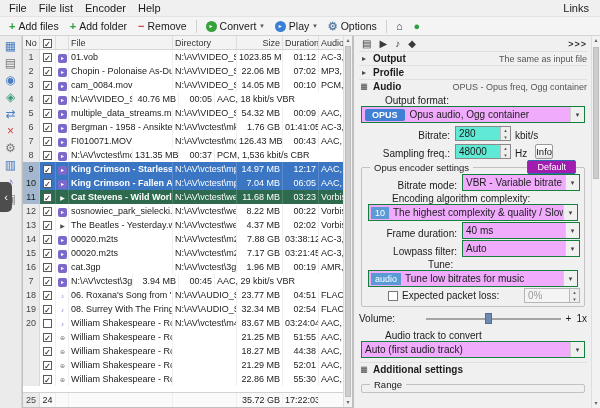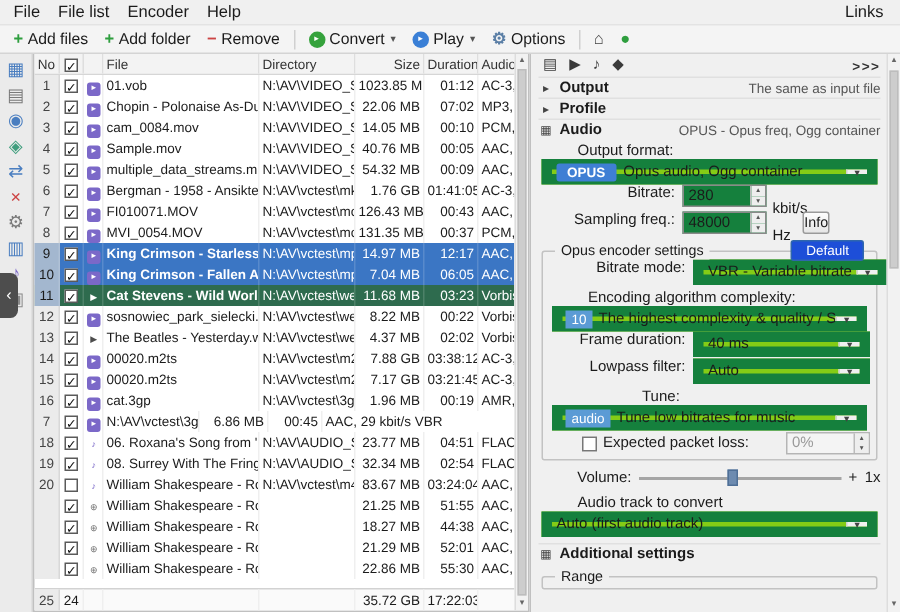--- a/index.html
+++ b/index.html
@@ -74,45 +74,45 @@
            padding:0 13px 0 5px; font-size:10px; overflow:hidden; }
   .ptabs { height:15px; display:flex; align-items:center; gap:8px; padding-left:3px; }
   .ptab { font-size:10px; color:#3a3a3a; line-height:11px; }
   .pmore { margin-left:auto; font-size:9px; font-weight:bold; letter-spacing:1px; color:#333; }
   .sec { height:14px; display:flex; align-items:center; gap:4px; border-top:1px solid #e0e0e0; }
   .sec .tri { font-size:8px; color:#444; width:10px; text-align:center; }
   .sec .slab { font-weight:bold; font-size:10px; }
   .sec .sval { margin-left:auto; font-size:9px; color:#555; overflow:hidden; white-space:nowrap; }
   .plabel { font-size:10px; padding:2px 0 1px 26px; height:13px; line-height:11px; }
   .plabel.tune { padding-left:62px; }
-  .combo { display:flex; align-items:center; height:17px; border:7px solid #15803d; background:#84cc16; margin:0 2px; }
+  .combo { display:flex; align-items:center; height:17px; border:1px solid #15803d; background:#f0abfc; margin:0 2px; }
   .combo.grow { flex:1; margin:0; }
   .combo-txt { flex:1; overflow:hidden; white-space:nowrap; padding:0 3px; }
   .combo-arr { width:14px; align-self:stretch; display:flex; align-items:center; justify-content:center;
                font-size:7px; color:#444; border-left:1px solid #d0d0d0; background:#f0f0f0; }
   .badge { background:#3f7fd4; color:#fff; font-size:9px; font-weight:bold; padding:1px 7px; border-radius:2px; margin:1px 2px 1px 3px; }
   .ibadge { background:#5b9bd5; color:#fff; font-size:9px; padding:1px 4px; margin:1px 1px 1px 2px; }
-  .frow { display:flex; align-items:flex-start; height:18px; }
+  .frow { display:flex; align-items:flex-end; height:18px; }
   .frow .lab { width:96px; text-align:right; padding-right:5px; flex:none; }
-  .spin { display:flex; width:56px; height:15px; border:1px solid #898989; background:#15803d; flex:none; }
+  .spin { display:flex; width:56px; height:15px; border:1px solid #898989; background:#5eead4; flex:none; }
   .spin .v { flex:1; padding:0 3px; line-height:13px; overflow:hidden; }
   .spin .ud { width:10px; display:flex; flex-direction:column; border-left:1px solid #bbb; }
   .spin .ud span { flex:1; font-size:5px; line-height:6px; text-align:center; background:#eee; color:#555; }
   .spin.dis { background:#f4f4f4; border-color:#b5b5b5; } .spin.dis .v { color:#9a9a9a; }
   .unit { padding-left:4px;margin-top:11px; }
   .btn { border:1px solid #9a9a9a; background:linear-gradient(#fdfdfd,#e6e6e6); border-radius:2px;
          padding:0 0; font-size:9.5px; margin-left:8px; height:15px; line-height:14px; }
   .group { border:1px solid #c2c2c2; border-radius:2px; margin:8px 2px 2px 2px; padding:5px 4px 2px 4px; position:relative; }
   .gtitle { position:absolute; top:-6px; left:8px; background:#f0f0f0; padding:0 4px; font-size:9.5px; }
-  .gdefault { position:absolute; top:-8px; right:8px; background:#1d4ed8; color:#fff; border:1px solid #2f66ad;
+  .gdefault { position:absolute; top:-8px; right:8px; background:#a21caf; color:#fff; border:1px solid #2f66ad;
               border-radius:2px; padding:0 9px; font-size:9px; height:14px; line-height:13px; }
   .chkrow { display:flex; align-items:center; gap:4px; height:17px; padding-left:22px; }
   .cbx { width:10px; height:10px; border:1px solid #777; background:#fff; flex:none; }
   .volrow { display:flex; align-items:center; height:19px; gap:5px; }
-  .vlab { width:62px; text-align:right; flex:none; }
+  .vlab { width:62px; flex:none; }
   .slider { flex:1; height:13px; position:relative; }
   .slider .track { position:absolute; left:0; right:0; top:6px; height:2px; background:#a5a5a5; }
   .slider .thumb { position:absolute; left:44%; top:1px; width:7px; height:11px; background:#6d8bb0; border:1px solid #4f6f96; }
 </style>
 </head>
 <body>
 
 <div class="menubar">
   <span style="display:flex">
       <span class="mi">File</span>
@@ -218,21 +218,20 @@
           <span class="c c-file">cam_0084.mov</span>
           <span class="c c-dir">N:\AV\VIDEO_SA...</span>
           <span class="c c-size">14.05 MB</span>
           <span class="c c-dur">00:10</span>
           <span class="c c-audio">PCM, 1,536 kbit/s CBR</span>
         </div>
         <div class="tr row">
           <span class="c c-no">4</span>
           <span class="c c-chk"><span class="cb on">✓</span></span>
           <span class="c c-icon"><span class="fic" style="color: rgb(255, 255, 255); background: rgb(123, 104, 200);">▸</span></span>
-          <span class="c c-file">Sample.mov</span>
           <span class="c c-dir">N:\AV\VIDEO_SA...</span>
           <span class="c c-size">40.76 MB</span>
           <span class="c c-dur">00:05</span>
           <span class="c c-audio">AAC, 18 kbit/s VBR</span>
         </div>
         <div class="tr row">
           <span class="c c-no">5</span>
           <span class="c c-chk"><span class="cb on">✓</span></span>
           <span class="c c-icon"><span class="fic" style="color: rgb(255, 255, 255); background: rgb(123, 104, 200);">▸</span></span>
           <span class="c c-file">multiple_data_streams.mkv</span>
@@ -258,21 +257,20 @@
           <span class="c c-file">FI010071.MOV</span>
           <span class="c c-dir">N:\AV\vctest\mov</span>
           <span class="c c-size">126.43 MB</span>
           <span class="c c-dur">00:43</span>
           <span class="c c-audio">AAC, 127 kbit/s VBR</span>
         </div>
         <div class="tr row">
           <span class="c c-no">8</span>
           <span class="c c-chk"><span class="cb on">✓</span></span>
           <span class="c c-icon"><span class="fic" style="color: rgb(255, 255, 255); background: rgb(123, 104, 200);">▸</span></span>
-          <span class="c c-file">MVI_0054.MOV</span>
           <span class="c c-dir">N:\AV\vctest\mov</span>
           <span class="c c-size">131.35 MB</span>
           <span class="c c-dur">00:37</span>
           <span class="c c-audio">PCM, 1,536 kbit/s CBR</span>
         </div>
         <div class="tr row sel-blue">
           <span class="c c-no">9</span>
           <span class="c c-chk"><span class="cb on">✓</span></span>
           <span class="c c-icon"><span class="fic" style="color: rgb(255, 255, 255); background: rgb(123, 104, 200);">▸</span></span>
           <span class="c c-file">King Crimson - Starless.mp4</span>
@@ -349,21 +347,21 @@
           <span class="c c-dir">N:\AV\vctest\3gp</span>
           <span class="c c-size">1.96 MB</span>
           <span class="c c-dur">00:19</span>
           <span class="c c-audio">AMR, 12 kbit/s CBR</span>
         </div>
         <div class="tr row">
           <span class="c c-no">7</span>
           <span class="c c-chk"><span class="cb on">✓</span></span>
           <span class="c c-icon"><span class="fic" style="color: rgb(255, 255, 255); background: rgb(123, 104, 200);">▸</span></span>
           <span class="c c-dir">N:\AV\vctest\3gp</span>
-          <span class="c c-size">6.86 MB</span>
+          <span class="c c-size">3.94 MB</span>
           <span class="c c-dur">00:45</span>
           <span class="c c-audio">AAC, 29 kbit/s VBR</span>
         </div>
         <div class="tr row">
           <span class="c c-no">18</span>
           <span class="c c-chk"><span class="cb on">✓</span></span>
           <span class="c c-icon"><span class="fic" style="color: rgb(123, 104, 200);">♪</span></span>
           <span class="c c-file">06. Roxana's Song from 'King Roger'.flac</span>
           <span class="c c-dir">N:\AV\AUDIO_SA...</span>
           <span class="c c-size">23.77 MB</span>

